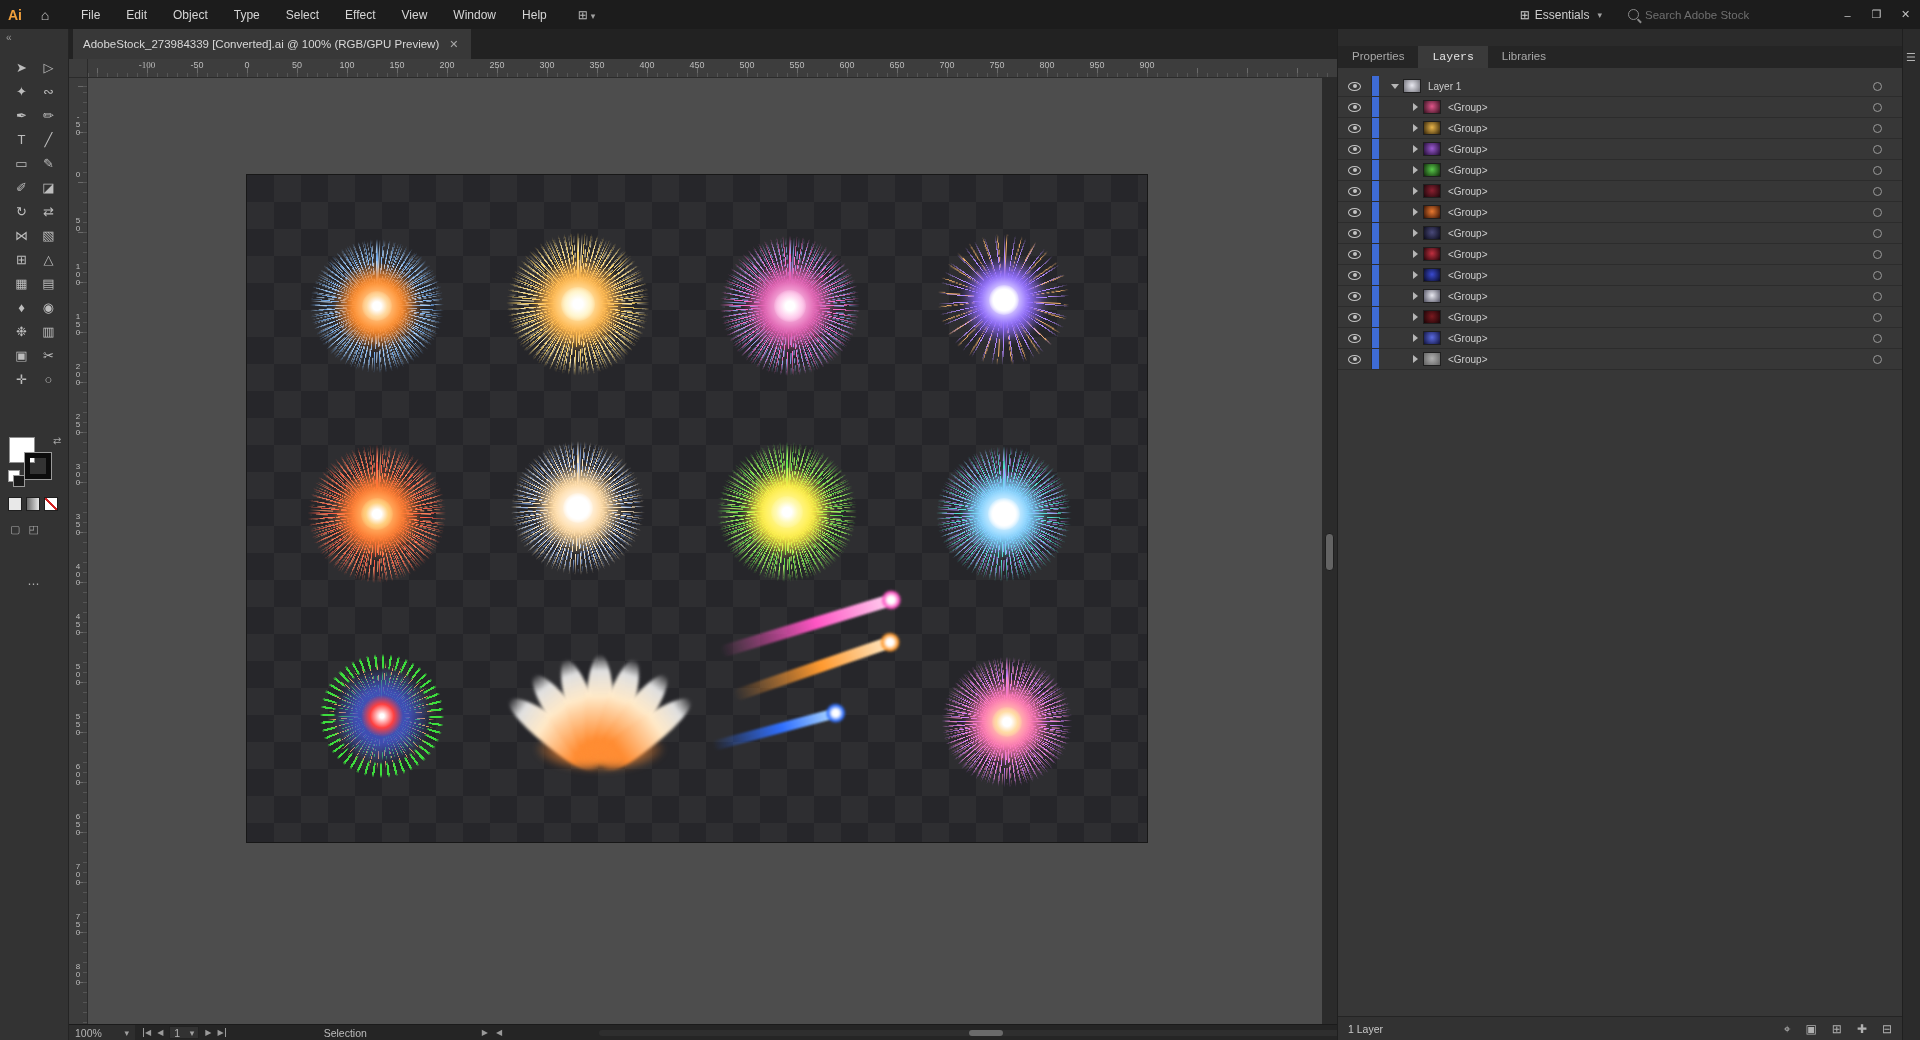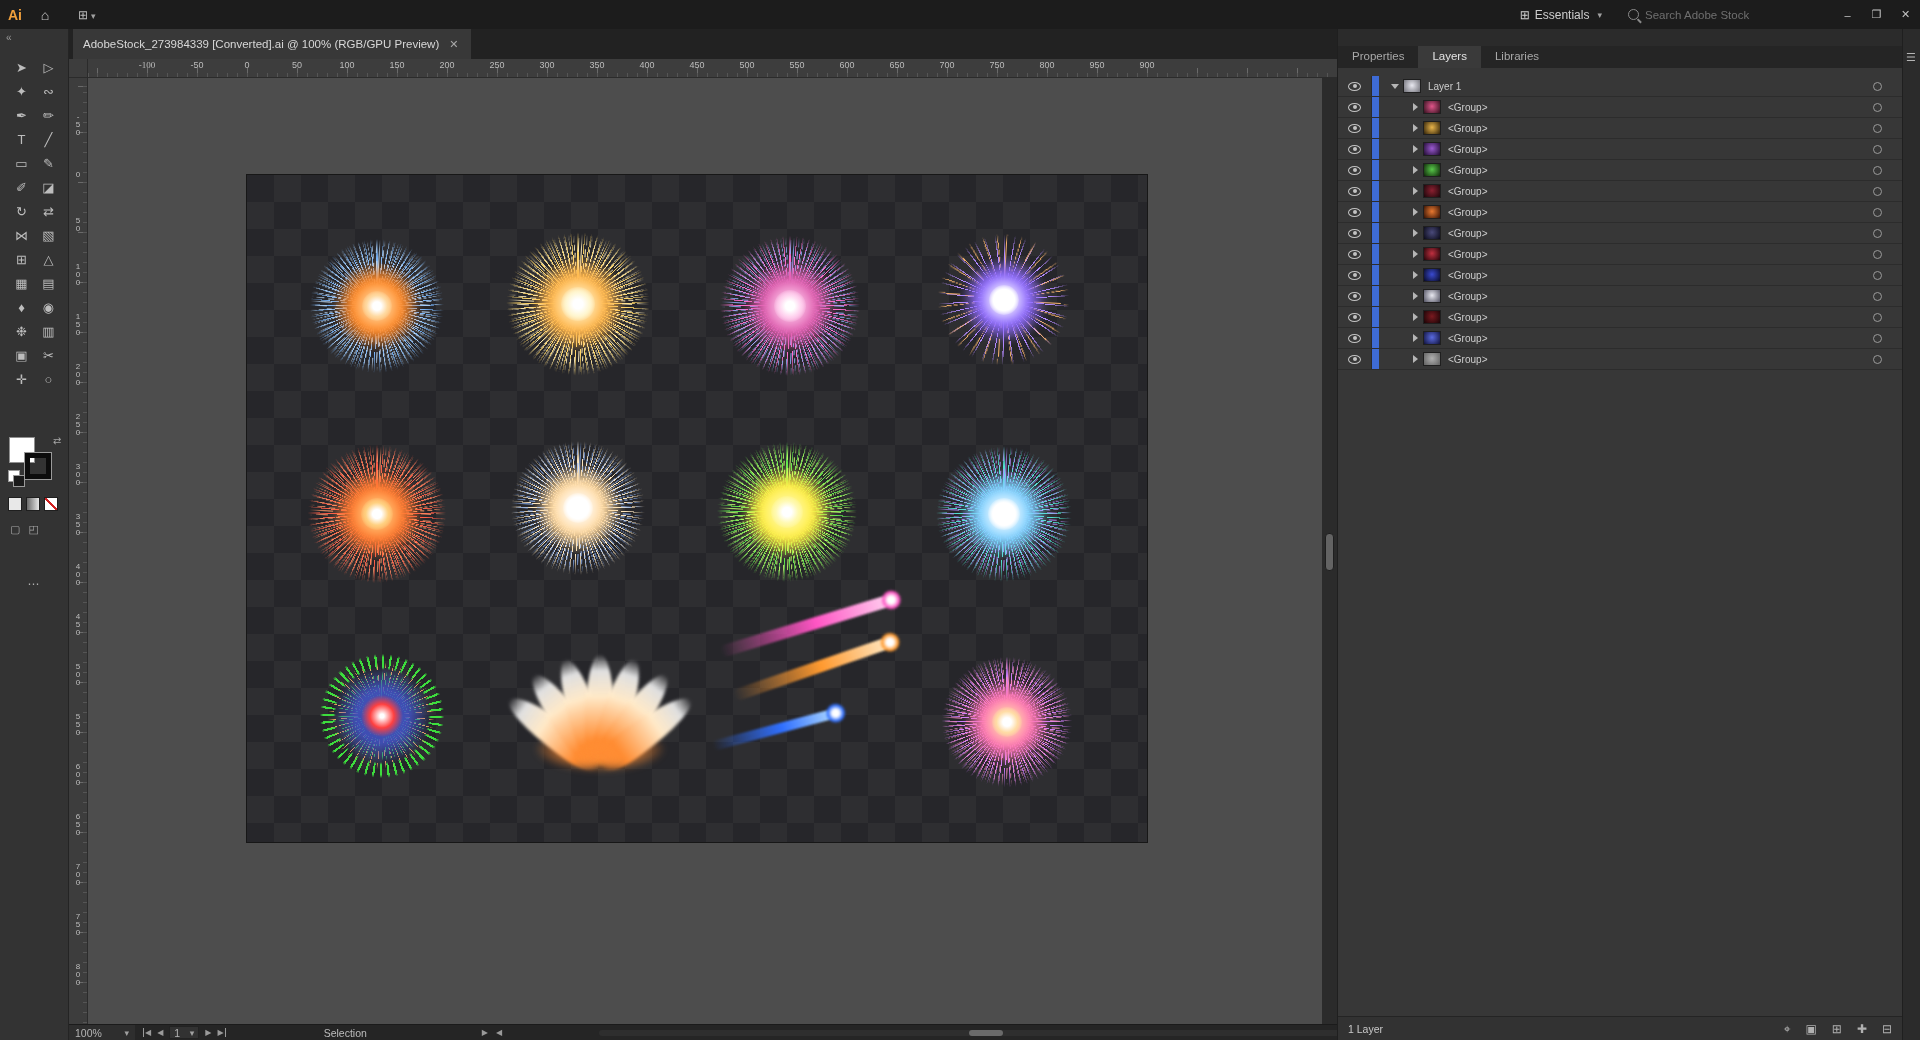--- a/index.html
+++ b/index.html
@@ -155,21 +155,21 @@
   .tool-status { margin-left:58px; color:#bdbdbd; }
   .hs-arrow { color:#9a9a9a; font-size:8px; }
   .hscroll-track { position:absolute; left:530px; top:5px; width:792px; height:6px; background:#2e2e2e; border-radius:3px; }
   .hscroll-thumb { position:absolute; left:370px; top:0; width:34px; height:6px; background:#6a6a6a; border-radius:3px; }
 
   
   .rightdock { position:absolute; left:1337px; top:29px; width:565px; bottom:0;
     background:#2b2b2b; border-left:1px solid #1f1f1f; z-index:25; }
   .ptabs { position:absolute; left:0; top:17px; width:100%; height:22px; background:#252525; display:flex; }
   .ptab { padding:4px 14px; font-size:11.5px; color:#a9a9a9; }
-  .ptab.active { background:#3a3a3a; color:#e3e3e3; }
+  .ptab.active { background:#3a3a3a; color:#e3e3e3;font-family:Liberation Mono, monospace; }
   .panel-body { position:absolute; left:0; top:39px; width:100%; bottom:24px; background:#373737; }
   #layer-rows { position:absolute; left:0; top:8px; width:100%; }
   .lrow { display:flex; align-items:center; height:21px; border-bottom:1px solid #2c2c2c; }
   .eye-cell { width:34px; display:flex; align-items:center; justify-content:center;
     border-right:1px solid #2a2a2a; align-self:stretch; }
   .eye { width:13px; height:9px; border:1px solid #c2c2c2; border-radius:60%; position:relative; display:inline-block; }
   .eye::after { content:''; position:absolute; left:50%; top:50%; width:4px; height:4px; margin:-2px 0 0 -2px;
     border-radius:50%; background:#c2c2c2; }
   .color-strip { width:7px; align-self:stretch; background:#3e6bd5; margin-right:4px; }
   .lindent { display:inline-block; }
@@ -191,20 +191,31 @@
   .hamburger { position:absolute; top:22px; left:3px; color:#b5b5b5; font-size:11px; }
 </style>
 </head>
 <body>
 
 <div class="app">
 
   <header class="topbar">
     <span class="logo">Ai</span>
     <span class="home-icon">⌂</span>
+    <nav id="menubar">
+        <span class="menu-item">File</span>
+        <span class="menu-item">Edit</span>
+        <span class="menu-item">Object</span>
+        <span class="menu-item">Type</span>
+        <span class="menu-item">Select</span>
+        <span class="menu-item">Effect</span>
+        <span class="menu-item">View</span>
+        <span class="menu-item">Window</span>
+        <span class="menu-item">Help</span>
+      </nav>
     <span class="arrange">⊞<span class="caret">▾</span></span>
     <span class="tb-spacer"></span>
     <span class="workspace">
       <span>⊞</span>
       <span>Essentials</span>
       <span class="caret">▾</span>
     </span>
     <span class="stock-search">
       <span class="mag"></span>
       <input placeholder="Search Adobe Stock" style="">

